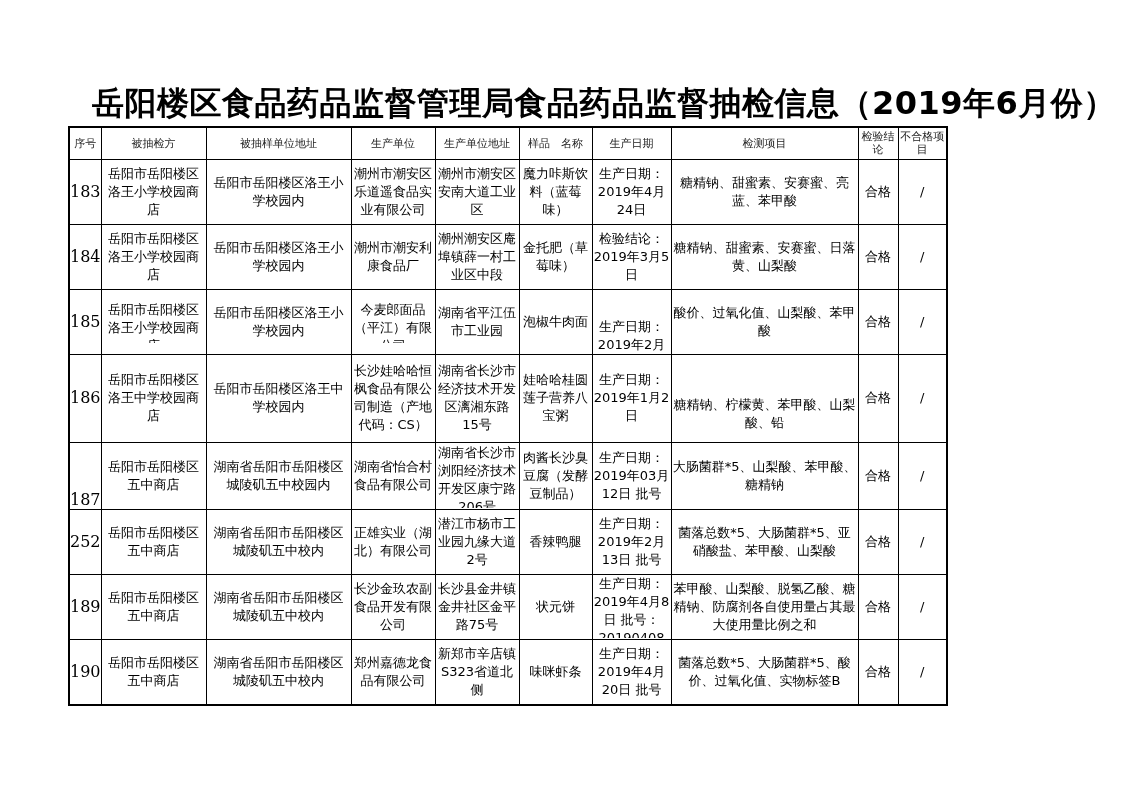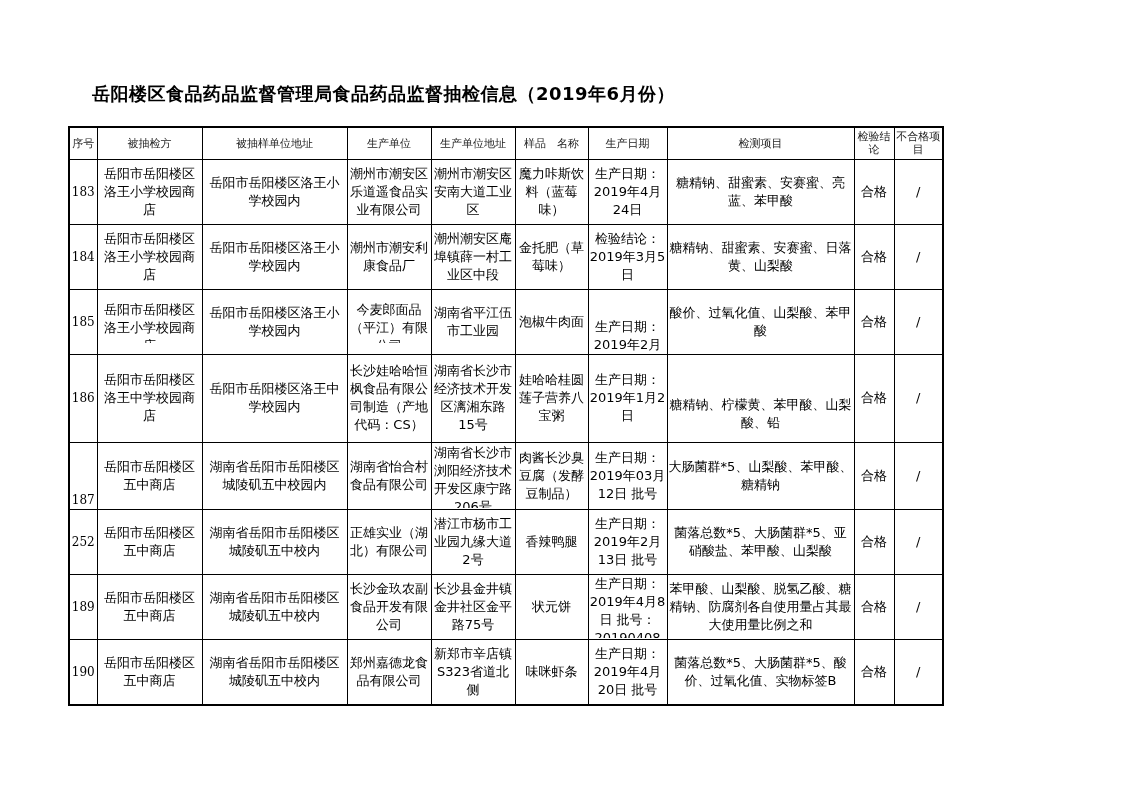--- a/index.html
+++ b/index.html
@@ -1,27 +1,27 @@
 <!DOCTYPE html>
 <html><head>
 <meta charset="utf-8">
 <style>
   html, body { margin: 0; padding: 0; background: #ffffff; }
   body { width: 1122px; height: 793px; position: relative; overflow: hidden;
          font-family: "DejaVu Sans", "Liberation Sans", sans-serif; color: #000; }
   .title { position: absolute; left: 92px; top: 82px; width: 840px; height: 40px;
-           font-size: 18px; font-weight: bold; letter-spacing: 0.5px; white-space: nowrap; }
+           font-size: 32px; font-weight: bold; letter-spacing: 0.5px; white-space: nowrap; }
   table { position: absolute; left: 68px; top: 126px; border-collapse: collapse;
           table-layout: fixed; border: 2px solid #000; }
   td, th { border: 1px solid #000; padding: 0 1px; text-align: center; vertical-align: middle;
            overflow: hidden; font-weight: normal; line-height: 18px; }
   th { font-family: "DejaVu Serif", "Liberation Serif", serif; font-size: 11px; line-height: 13px; color: #222; }
   td { font-size: 13px; }
   td .clip { overflow: hidden; }
-  td.num { font-family: "DejaVu Serif", "Liberation Serif", serif; font-size: 12px; padding: 0; }
+  td.num { font-family: "DejaVu Serif", "Liberation Serif", serif; font-size: 16px; padding: 0; }
   tr.head { height: 32px; }
 </style>
 </head>
 <body>
 
 <div class="title">岳阳楼区食品药品监督管理局食品药品监督抽检信息（2019年6月份）</div>
 
 <table>
   <colgroup>
     <col style="width:28px">

